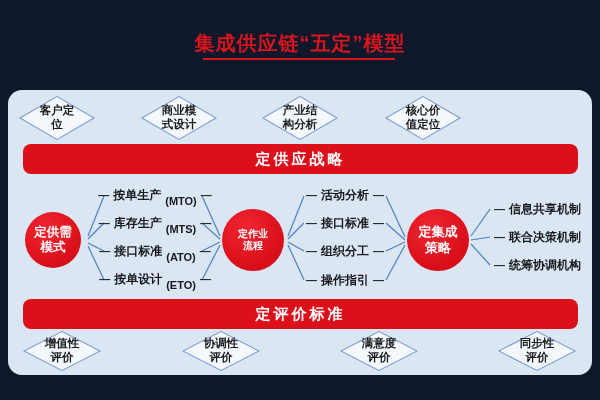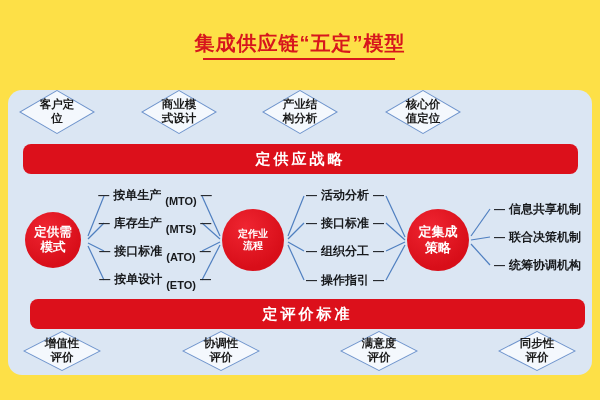--- a/index.html
+++ b/index.html
@@ -1,17 +1,17 @@
 <!DOCTYPE html>
 <html><head>
 <meta charset="utf-8">
 <style>
   html,body{margin:0;padding:0;background:#ffffff;}
   .stage{
-    position:relative;width:600px;height:400px;background:#fde047;overflow:hidden;
+    position:relative;width:600px;height:400px;background:#0f172a;overflow:hidden;
     font-family:"Liberation Sans","DejaVu Sans",sans-serif;
   }
   
   .title{
     position:absolute;top:30px;left:0;width:100%;text-align:center;
     font-size:20px;font-weight:bold;color:#d7161d;letter-spacing:1px;
   }
   .title-underline{
     position:absolute;top:58px;left:203px;width:192px;height:2px;background:#d7161d;
   }
@@ -29,30 +29,30 @@
     content:"";position:absolute;inset:0;background:#6d93cc;
     clip-path:polygon(50% 0,100% 50%,50% 100%,0 50%);
   }
   .diamond::after{
     content:"";position:absolute;inset:1px 2px;background:#f4f8fd;
     clip-path:polygon(50% 0,100% 50%,50% 100%,0 50%);
   }
   .diamond .txt{
     position:relative;z-index:1;font-size:11.5px;font-weight:bold;color:#1a1a1a;line-height:1.18;
   }
-  .d-top{width:76px;height:44px;top:0;}
+  .d-top{width:76px;height:44px;top:6px;}
   .d-bottom{width:78px;height:40px;top:241px;text-align:center;}
   
   .banner{
     position:absolute;left:15px;width:555px;height:30px;background:#dc101b;border-radius:8px;
     display:flex;align-items:center;justify-content:center;
     color:#ffffff;font-size:15px;font-weight:bold;letter-spacing:3px;
   }
   .banner-top{top:54px;}
-  .banner-bottom{top:209px;margin-left:7px;}
+  .banner-bottom{top:209px;}
   
   .circle{
     position:absolute;border-radius:50%;
     background:radial-gradient(circle at 38% 30%,#ef2531 0%,#d80e19 70%);
     display:flex;align-items:center;justify-content:center;text-align:center;
     color:#ffffff;font-weight:bold;line-height:1.22;
   }
   .c1{left:17px;top:122px;width:56px;height:56px;font-size:12.5px;}
   .c2{left:214px;top:119px;width:62px;height:62px;font-size:10px;}
   .c3{left:399px;top:119px;width:62px;height:62px;font-size:13px;}

